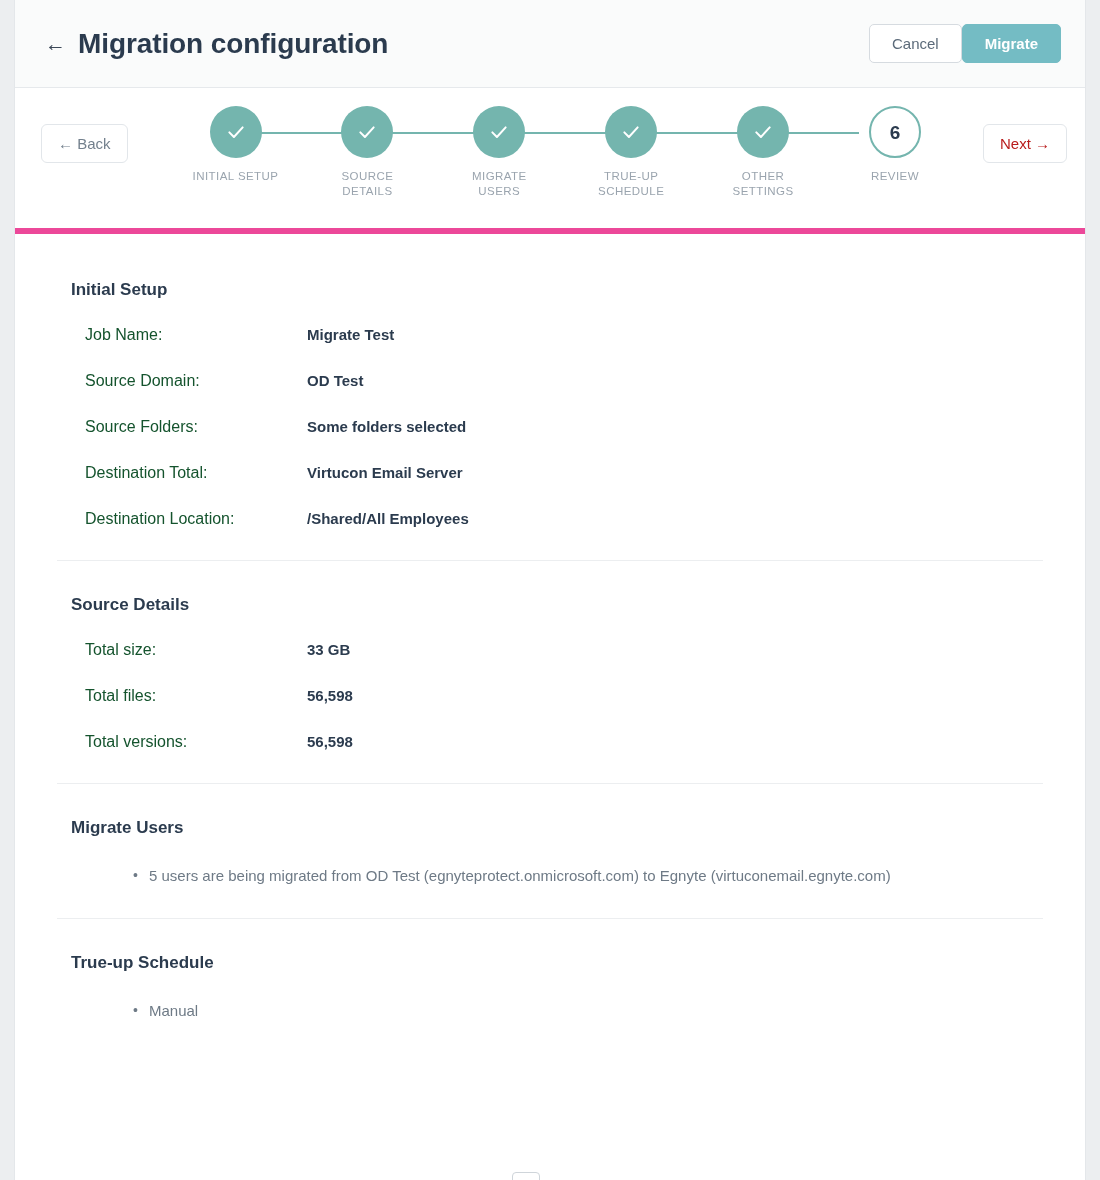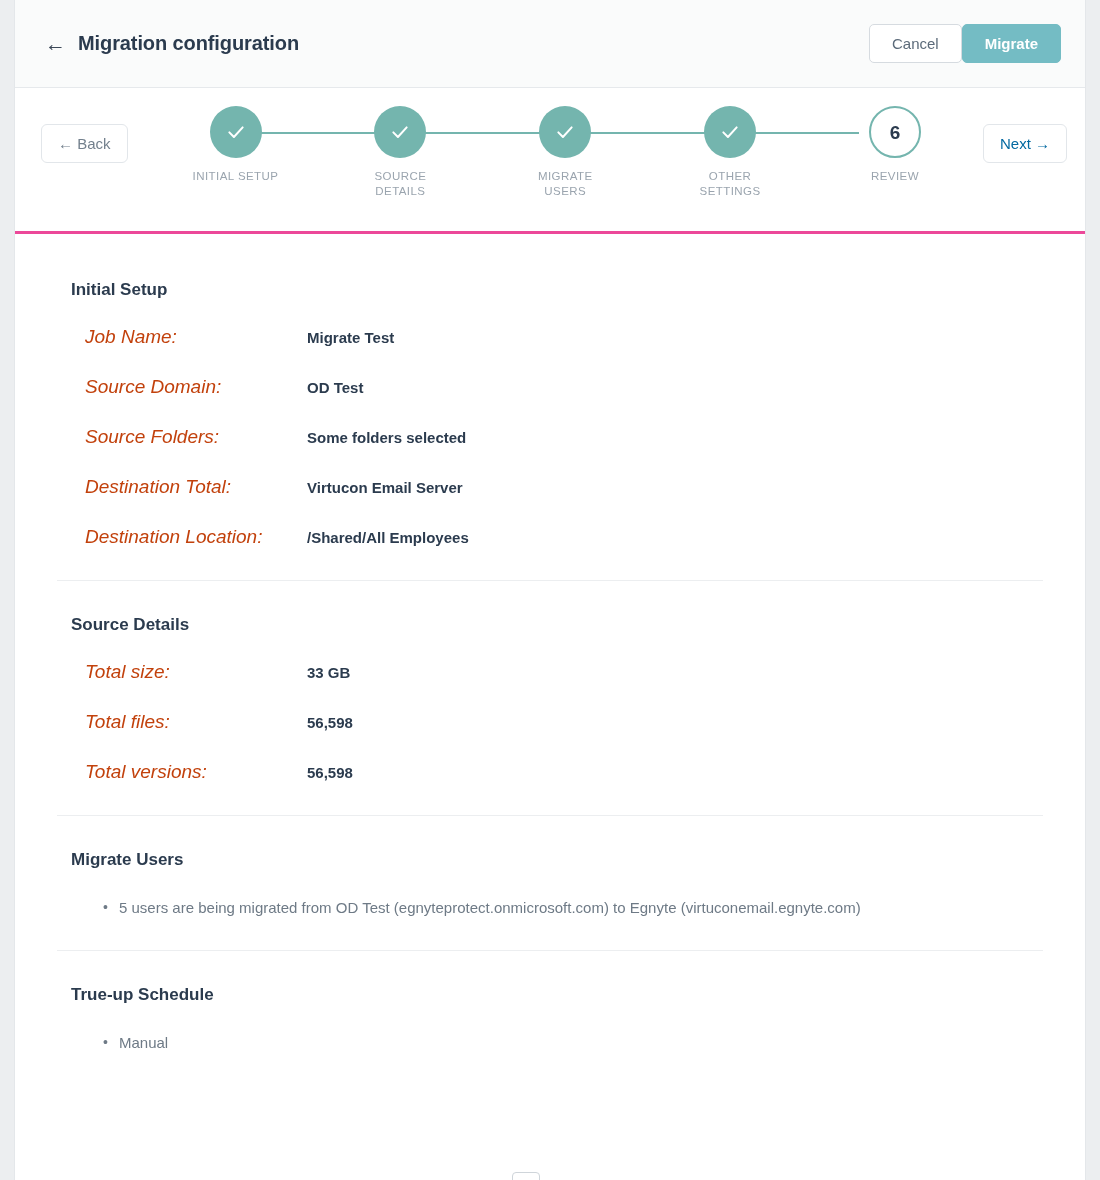--- a/index.html
+++ b/index.html
@@ -35,21 +35,21 @@
   }
   .back-arrow {
     font-size: 21px;
     color: #3c4858;
     line-height: 1;
     margin-right: 12px;
     cursor: pointer;
     user-select: none;
   }
   .header-title {
-    font-size: 20px;
+    font-size: 28px;
     font-weight: bold;
     color: #2b3b4e;
     letter-spacing: -0.1px;
   }
   .header-actions {
     margin-left: auto;
     display: flex;
     align-items: flex-end;
   }
   .btn {
@@ -70,39 +70,39 @@
     background: #74bcc4;
     border: 1px solid #74bcc4;
     color: #ffffff;
     font-weight: bold;
   }
 
   
   .stepper-wrap {
     position: relative;
     height: 146px;
-    border-bottom: 3px solid #ec4899;
+    border-bottom: 6px solid #ec4899;
     background: #ffffff;
     display: flex;
     align-items: flex-start;
     padding-top: 18px;
   }
   .nav-btn {
     background: #ffffff;
     border: 1px solid #e2e6ea;
     border-radius: 6px;
     font-size: 15px;
     padding: 11px 16px;
     line-height: 1;
     white-space: nowrap;
     cursor: pointer;
     margin-top: 18px;
   }
   .nav-back { color: #73808d; margin-left: 26px; }
-  .nav-next { color: #0369a1; margin-right: 18px; margin-left: auto; cursor: default; }
+  .nav-next { color: #b91c1c; margin-right: 18px; margin-left: auto; cursor: default; }
 
   .steps {
     position: relative;
     display: flex;
     flex: 1;
     justify-content: space-between;
     padding: 0 22px 0 48px;
     margin-right: 6px;
   }
   .step {
@@ -162,43 +162,43 @@
     margin: 0 0 26px 14px;
   }
   .kv-row {
     display: flex;
     align-items: baseline;
     margin-bottom: 28px;
   }
   .kv-row:last-child { margin-bottom: 6px; }
   .kv-label {
     width: 242px;
-    font-size: 19px;
-    color: #c2410c;
+    font-size: 16px;
+    color: #14532d;
     padding-left: 28px;
-    font-style: italic;
   }
   .kv-value {
     font-size: 15px;
     font-weight: bold;
     color: #2b3b4e;
     margin-left: 8px;
   }
   .bullet-list {
     margin: 0 0 4px 0;
     padding-left: 62px;
     list-style: none;
   }
   .bullet-list li {
     position: relative;
     font-size: 15px;
     color: #6e7a86;
     line-height: 1.62;
     max-width: 760px;
     margin-bottom: 4px;
+    margin-left: 30px;
   }
   .bullet-list li::before {
     content: "\2022";
     position: absolute;
     left: -16px;
     top: 0;
     color: #6e7a86;
     font-size: 14px;
   }
   .cut-element {
@@ -255,20 +255,29 @@
         <div class="step">
           <div class="step-circle">
             <svg class="step-check" viewBox="0 0 24 24" fill="none" stroke="#ffffff" stroke-width="2.4" stroke-linecap="round" stroke-linejoin="round">
                 <polyline points="4,12.5 9.5,18 20,6.5"></polyline>
               </svg>
           </div>
           <div class="step-label">MIGRATE
 USERS</div>
         </div>
 
+        <div class="step">
+          <div class="step-circle">
+            <svg class="step-check" viewBox="0 0 24 24" fill="none" stroke="#ffffff" stroke-width="2.4" stroke-linecap="round" stroke-linejoin="round">
+                <polyline points="4,12.5 9.5,18 20,6.5"></polyline>
+              </svg>
+          </div>
+          <div class="step-label">TRUE-UP
+SCHEDULE</div>
+        </div>
 
         <div class="step">
           <div class="step-circle">
             <svg class="step-check" viewBox="0 0 24 24" fill="none" stroke="#ffffff" stroke-width="2.4" stroke-linecap="round" stroke-linejoin="round">
                 <polyline points="4,12.5 9.5,18 20,6.5"></polyline>
               </svg>
           </div>
           <div class="step-label">OTHER
 SETTINGS</div>
         </div>

